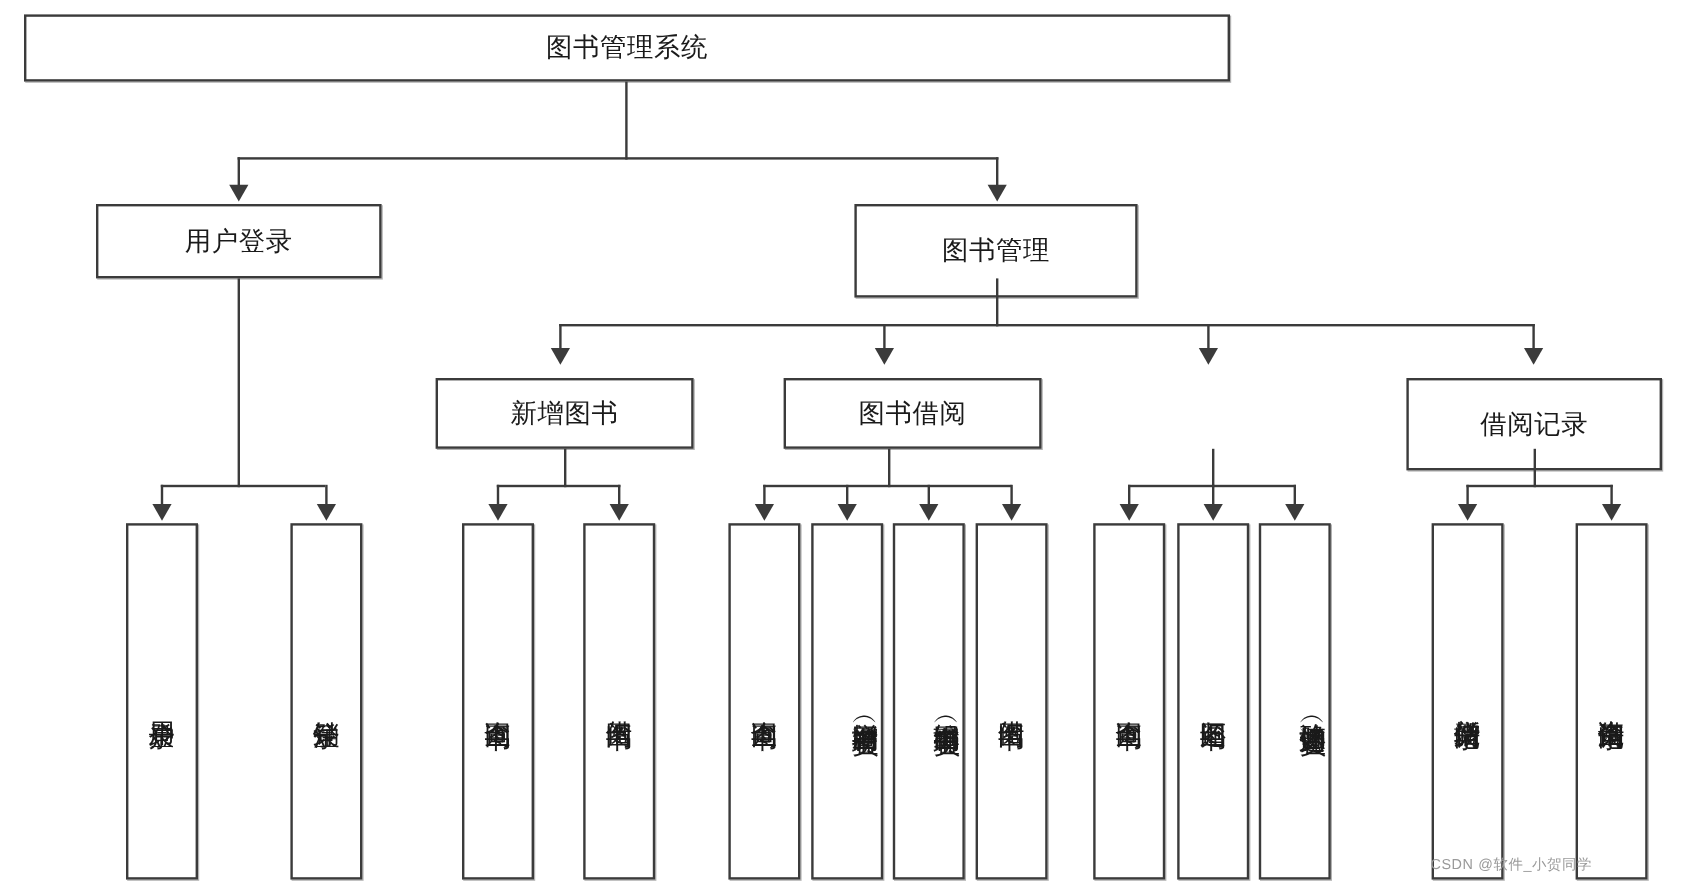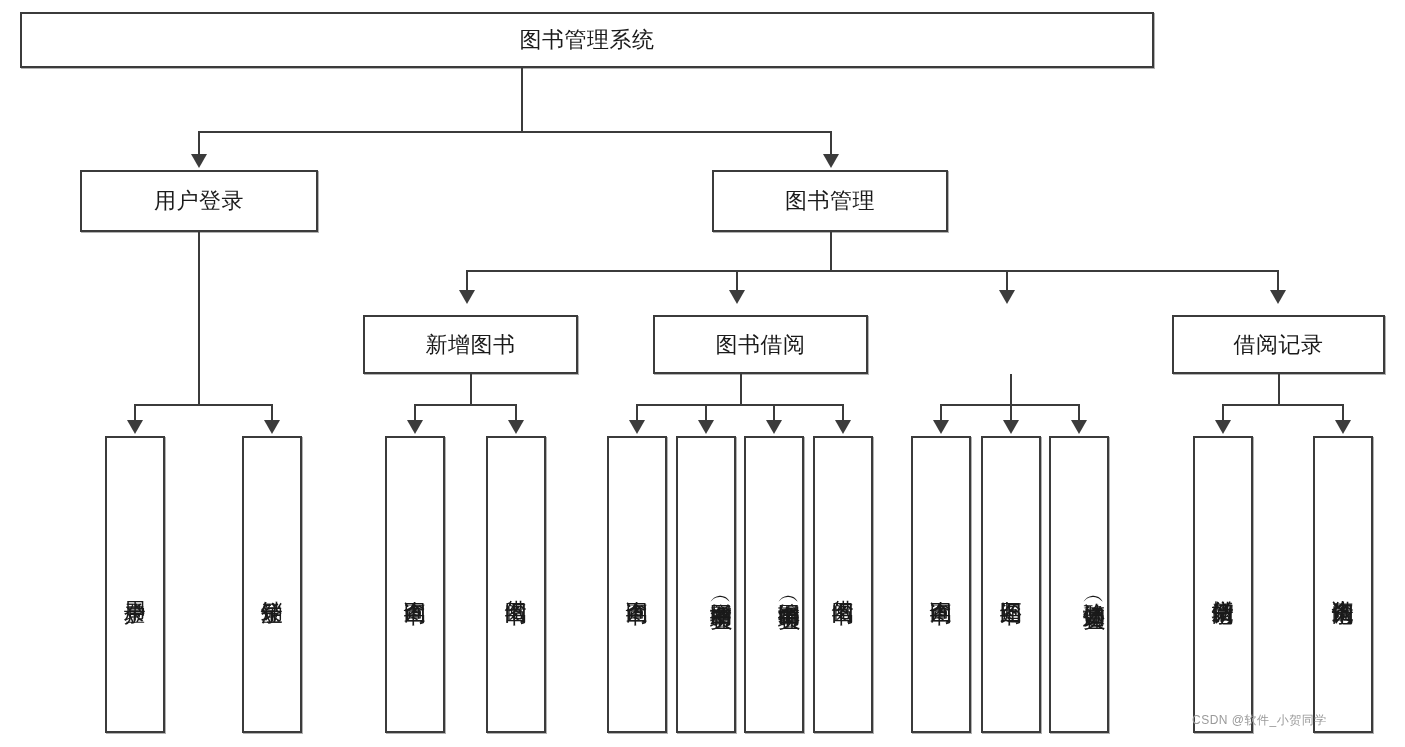--- a/index.html
+++ b/index.html
@@ -68,33 +68,33 @@
     color: #9a9a9a;
     white-space: nowrap;
     letter-spacing: 0.5px;
   }
 </style>
 </head>
 <body>
 
 <div id="canvas">
 
-  <div class="node node-h" style="left:20px; top:12px; width:1134px; height:56px;">图书管理系统</div>
+  <div class="node node-h" style="left:20px; top:12px; width:1005px; height:56px;">图书管理系统</div>
 
   <div class="conn vline" style="left:521px; top:68px; width:2px; height:65px;"></div>
 
   <div class="conn hline" style="left:198px; top:131px; width:634px; height:2px;"></div>
 
   <div class="conn vline" style="left:198px; top:131px; width:2px; height:25px;"></div>
   <div class="arrow" style="left:191px; top:154px;"></div>
   <div class="conn vline" style="left:830px; top:131px; width:2px; height:25px;"></div>
   <div class="arrow" style="left:823px; top:154px;"></div>
 
   <div class="node node-h" style="left:80px; top:170px; width:238px; height:62px;">用户登录</div>
-  <div class="node node-h" style="left:712px; top:170px; width:236px; height:62px;">图书管理</div>
+  <div class="node node-h" style="left:712px; top:170px; width:236px; height:78px;">图书管理</div>
 
   <div class="conn vline" style="left:198px; top:232px; width:2px; height:174px;"></div>
   <div class="conn hline" style="left:134px; top:404px; width:137px; height:2px;"></div>
   <div class="conn vline" style="left:134px; top:404px; width:2px; height:18px;"></div>
   <div class="arrow" style="left:127px; top:420px;"></div>
   <div class="conn vline" style="left:271px; top:404px; width:2px; height:18px;"></div>
   <div class="arrow" style="left:264px; top:420px;"></div>
 
   <div class="conn vline" style="left:830px; top:232px; width:2px; height:40px;"></div>
   <div class="conn hline" style="left:466px; top:270px; width:813px; height:2px;"></div>
@@ -103,21 +103,21 @@
   <div class="arrow" style="left:459px; top:290px;"></div>
   <div class="conn vline" style="left:736px; top:270px; width:2px; height:22px;"></div>
   <div class="arrow" style="left:729px; top:290px;"></div>
   <div class="conn vline" style="left:1006px; top:270px; width:2px; height:22px;"></div>
   <div class="arrow" style="left:999px; top:290px;"></div>
   <div class="conn vline" style="left:1277px; top:270px; width:2px; height:22px;"></div>
   <div class="arrow" style="left:1270px; top:290px;"></div>
 
   <div class="node node-h" style="left:363px; top:315px; width:215px; height:59px;">新增图书</div>
   <div class="node node-h" style="left:633px; top:315px; width:215px; height:59px;margin-left:20px;">图书借阅</div>
-  <div class="node node-h" style="left:1172px; top:315px; width:213px; height:59px;">借阅记录</div>
+  <div class="node node-h" style="left:1172px; top:315px; width:213px; height:77px;">借阅记录</div>
 
   <div class="conn vline" style="left:470px; top:374px; width:2px; height:32px;"></div>
   <div class="conn hline" style="left:414px; top:404px; width:103px; height:2px;"></div>
   <div class="conn vline" style="left:414px; top:404px; width:2px; height:18px;"></div>
   <div class="arrow" style="left:407px; top:420px;"></div>
   <div class="conn vline" style="left:515px; top:404px; width:2px; height:18px;"></div>
   <div class="arrow" style="left:508px; top:420px;"></div>
 
   <div class="conn vline" style="left:740px; top:374px; width:2px; height:32px;"></div>
   <div class="conn hline" style="left:636px; top:404px; width:207px; height:2px;"></div>

